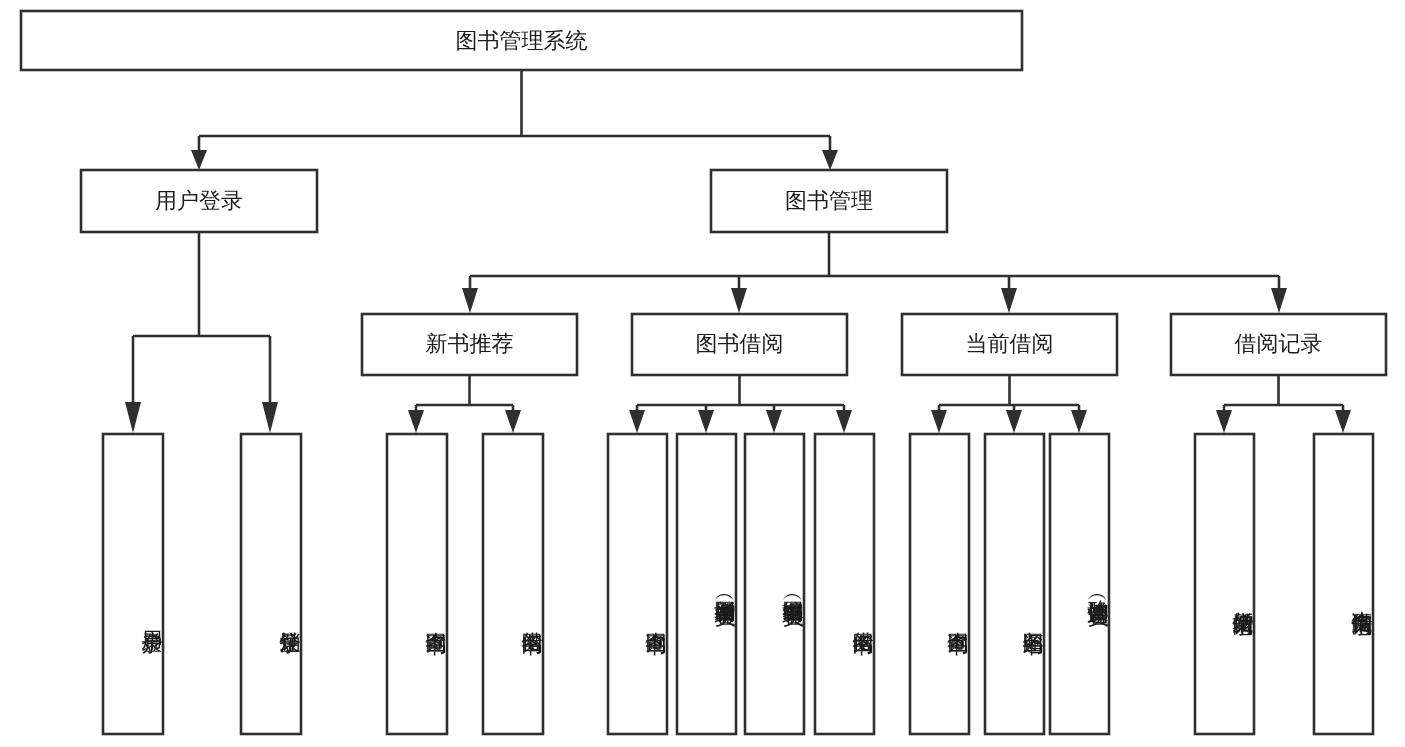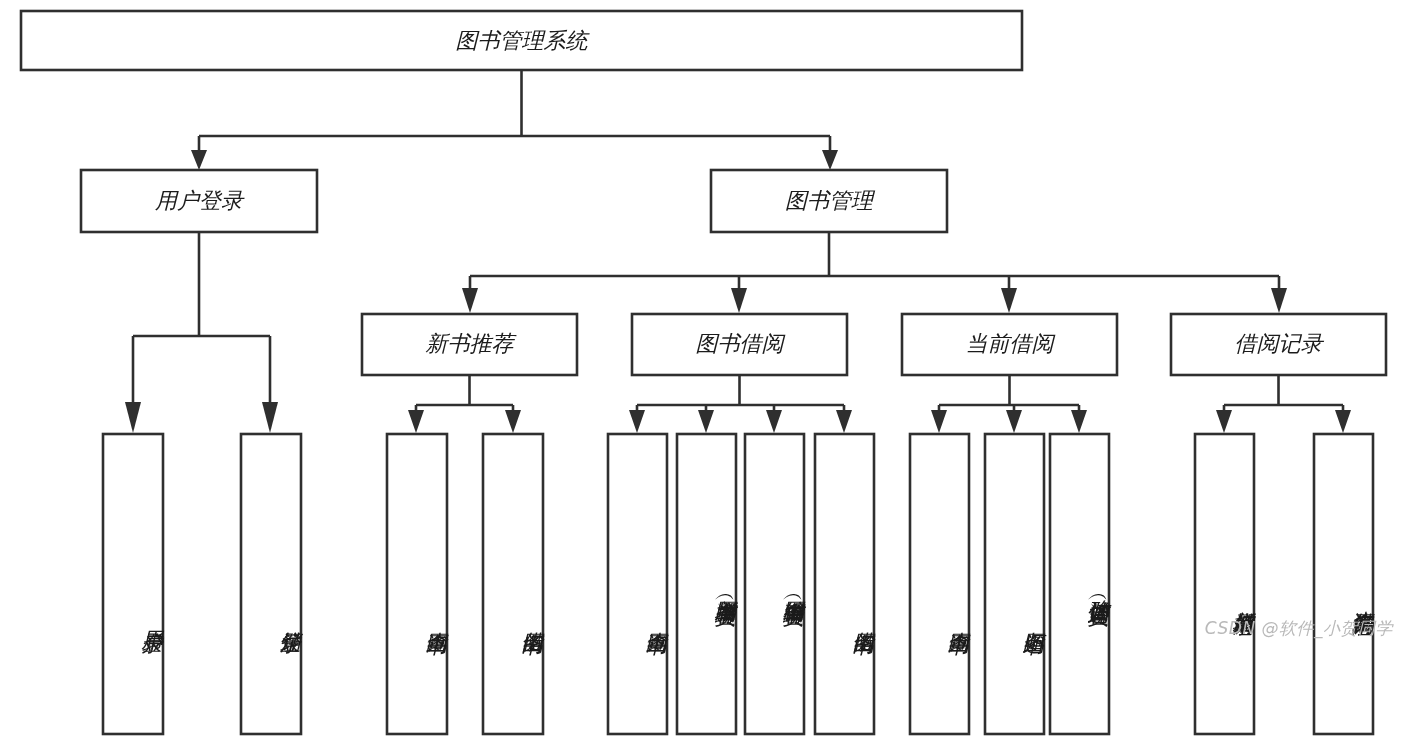--- a/index.html
+++ b/index.html
@@ -11,21 +11,20 @@
     width: 1405px;
     height: 747px;
     font-family: "DejaVu Sans", "Liberation Sans", sans-serif;
     overflow: hidden;
   }
   #diagram-root {
     position: relative;
     width: 1405px;
     height: 646px;
     background: #ffffff;
-    font-style: italic;
   }
   svg#tree-svg {
     position: absolute;
     left: 0;
     top: 0;
     width: 1405px;
     height: 747px;
   }
   .node-box {
     fill: #ffffff;
@@ -222,14 +221,13 @@
   <div class="node-label-v" style="left:745px; top:440px; width:59px; height:294px;">编辑图书（管理员）</div>
   <div class="node-label-v" style="left:815px; top:500px; width:59px; height:234px;">借阅图书</div>
 
   <div class="node-label-v" style="left:910px; top:500px; width:59px; height:234px;">查询图书</div>
   <div class="node-label-v" style="left:985px; top:500px; width:59px; height:234px;">归还图书</div>
   <div class="node-label-v" style="left:1050px; top:440px; width:59px; height:294px;">确认归还（管理员）</div>
 
   <div class="node-label-v" style="left:1195px; top:460px; width:59px; height:274px;">新增借阅记录</div>
   <div class="node-label-v" style="left:1314px; top:460px; width:59px; height:274px;">查询借阅记录</div>
 
-  <div class="watermark">CSDN @软件_小贺同学</div>
 </div>
 
 </body></html>

